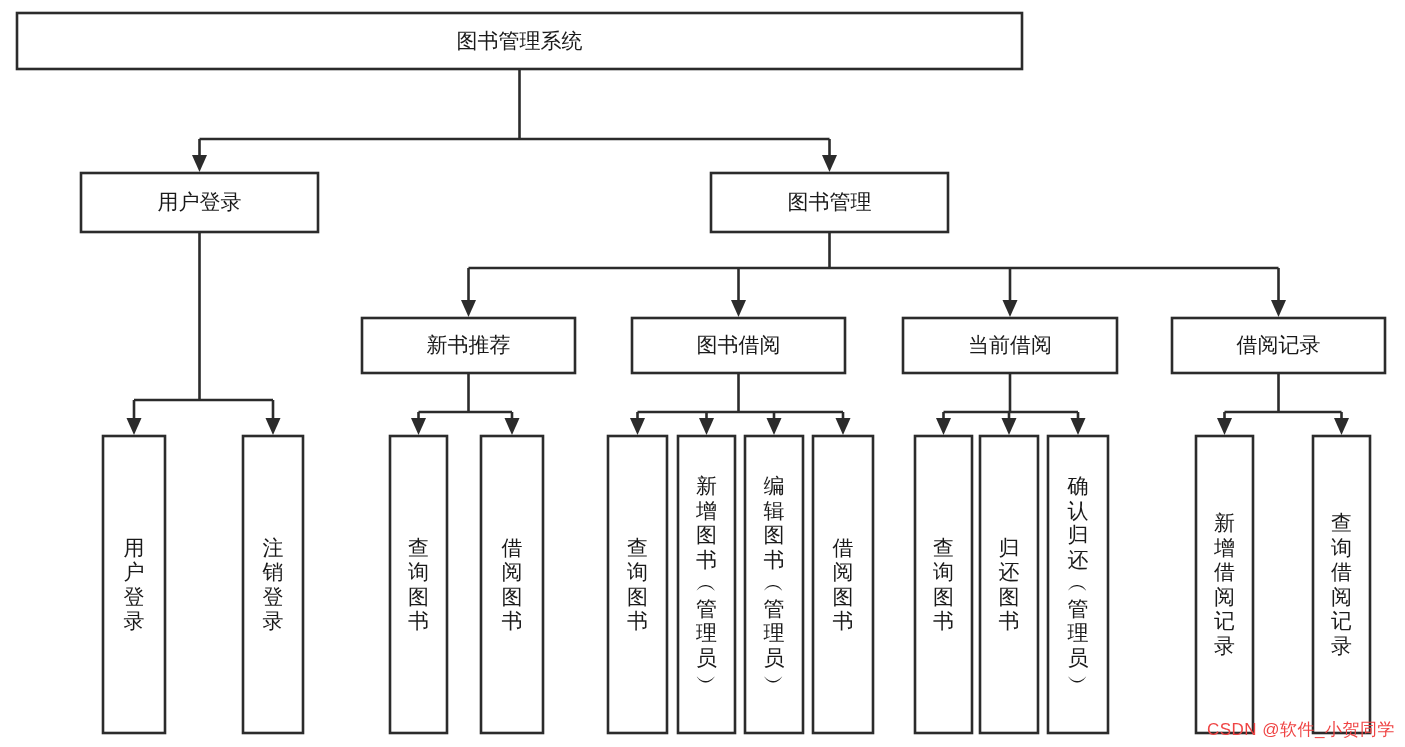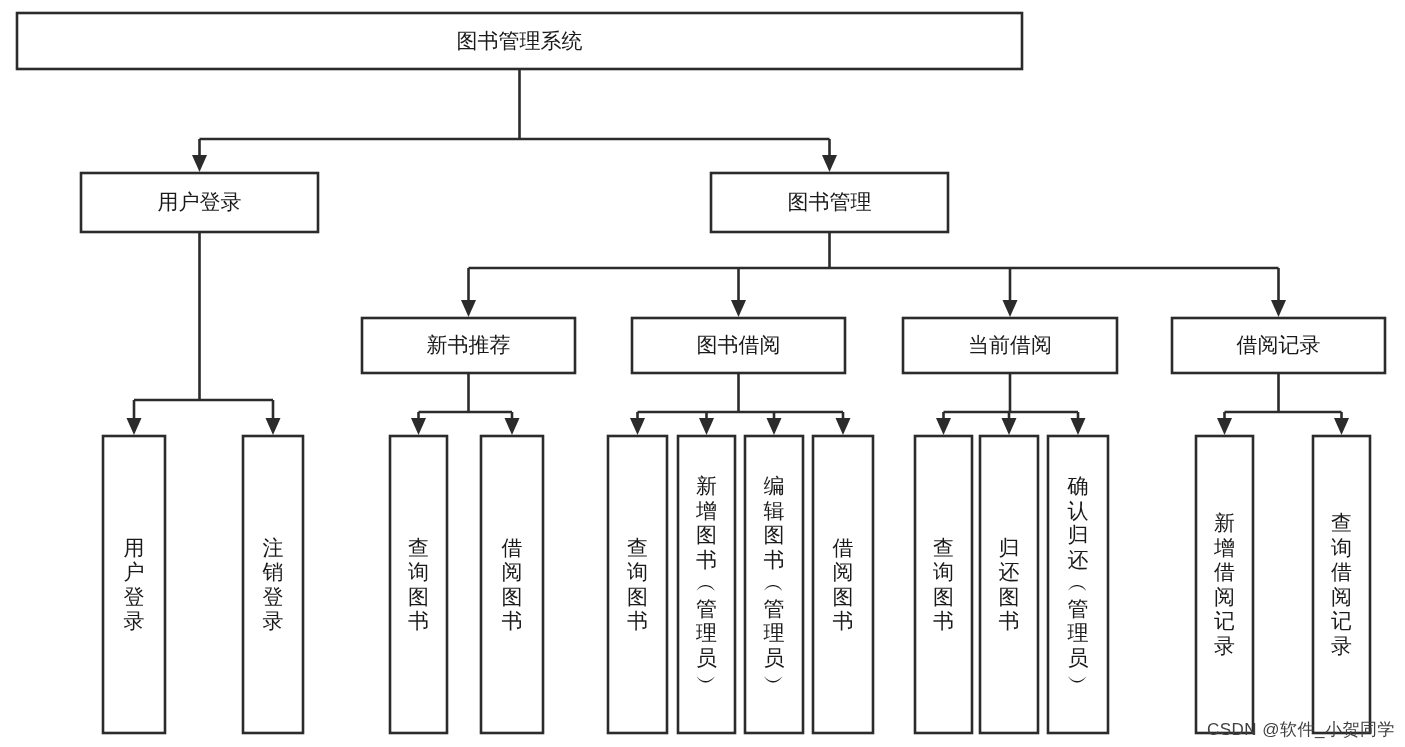--- a/index.html
+++ b/index.html
@@ -53,21 +53,21 @@
     font-size: 21px;
     fill: #1a1a1a;
     text-anchor: middle;
   }
   .watermark {
     position: absolute;
     right: 10px;
     bottom: 6px;
     font-family: "Liberation Sans", "DejaVu Sans", sans-serif;
     font-size: 17px;
-    color: #404040;
+    color: #ef4444;
     letter-spacing: 0.5px;
     white-space: nowrap;
     user-select: none;
     margin-left: 12px;
   }
 </style>
 </head>
 <body>
 
 <div id="diagram-root">

